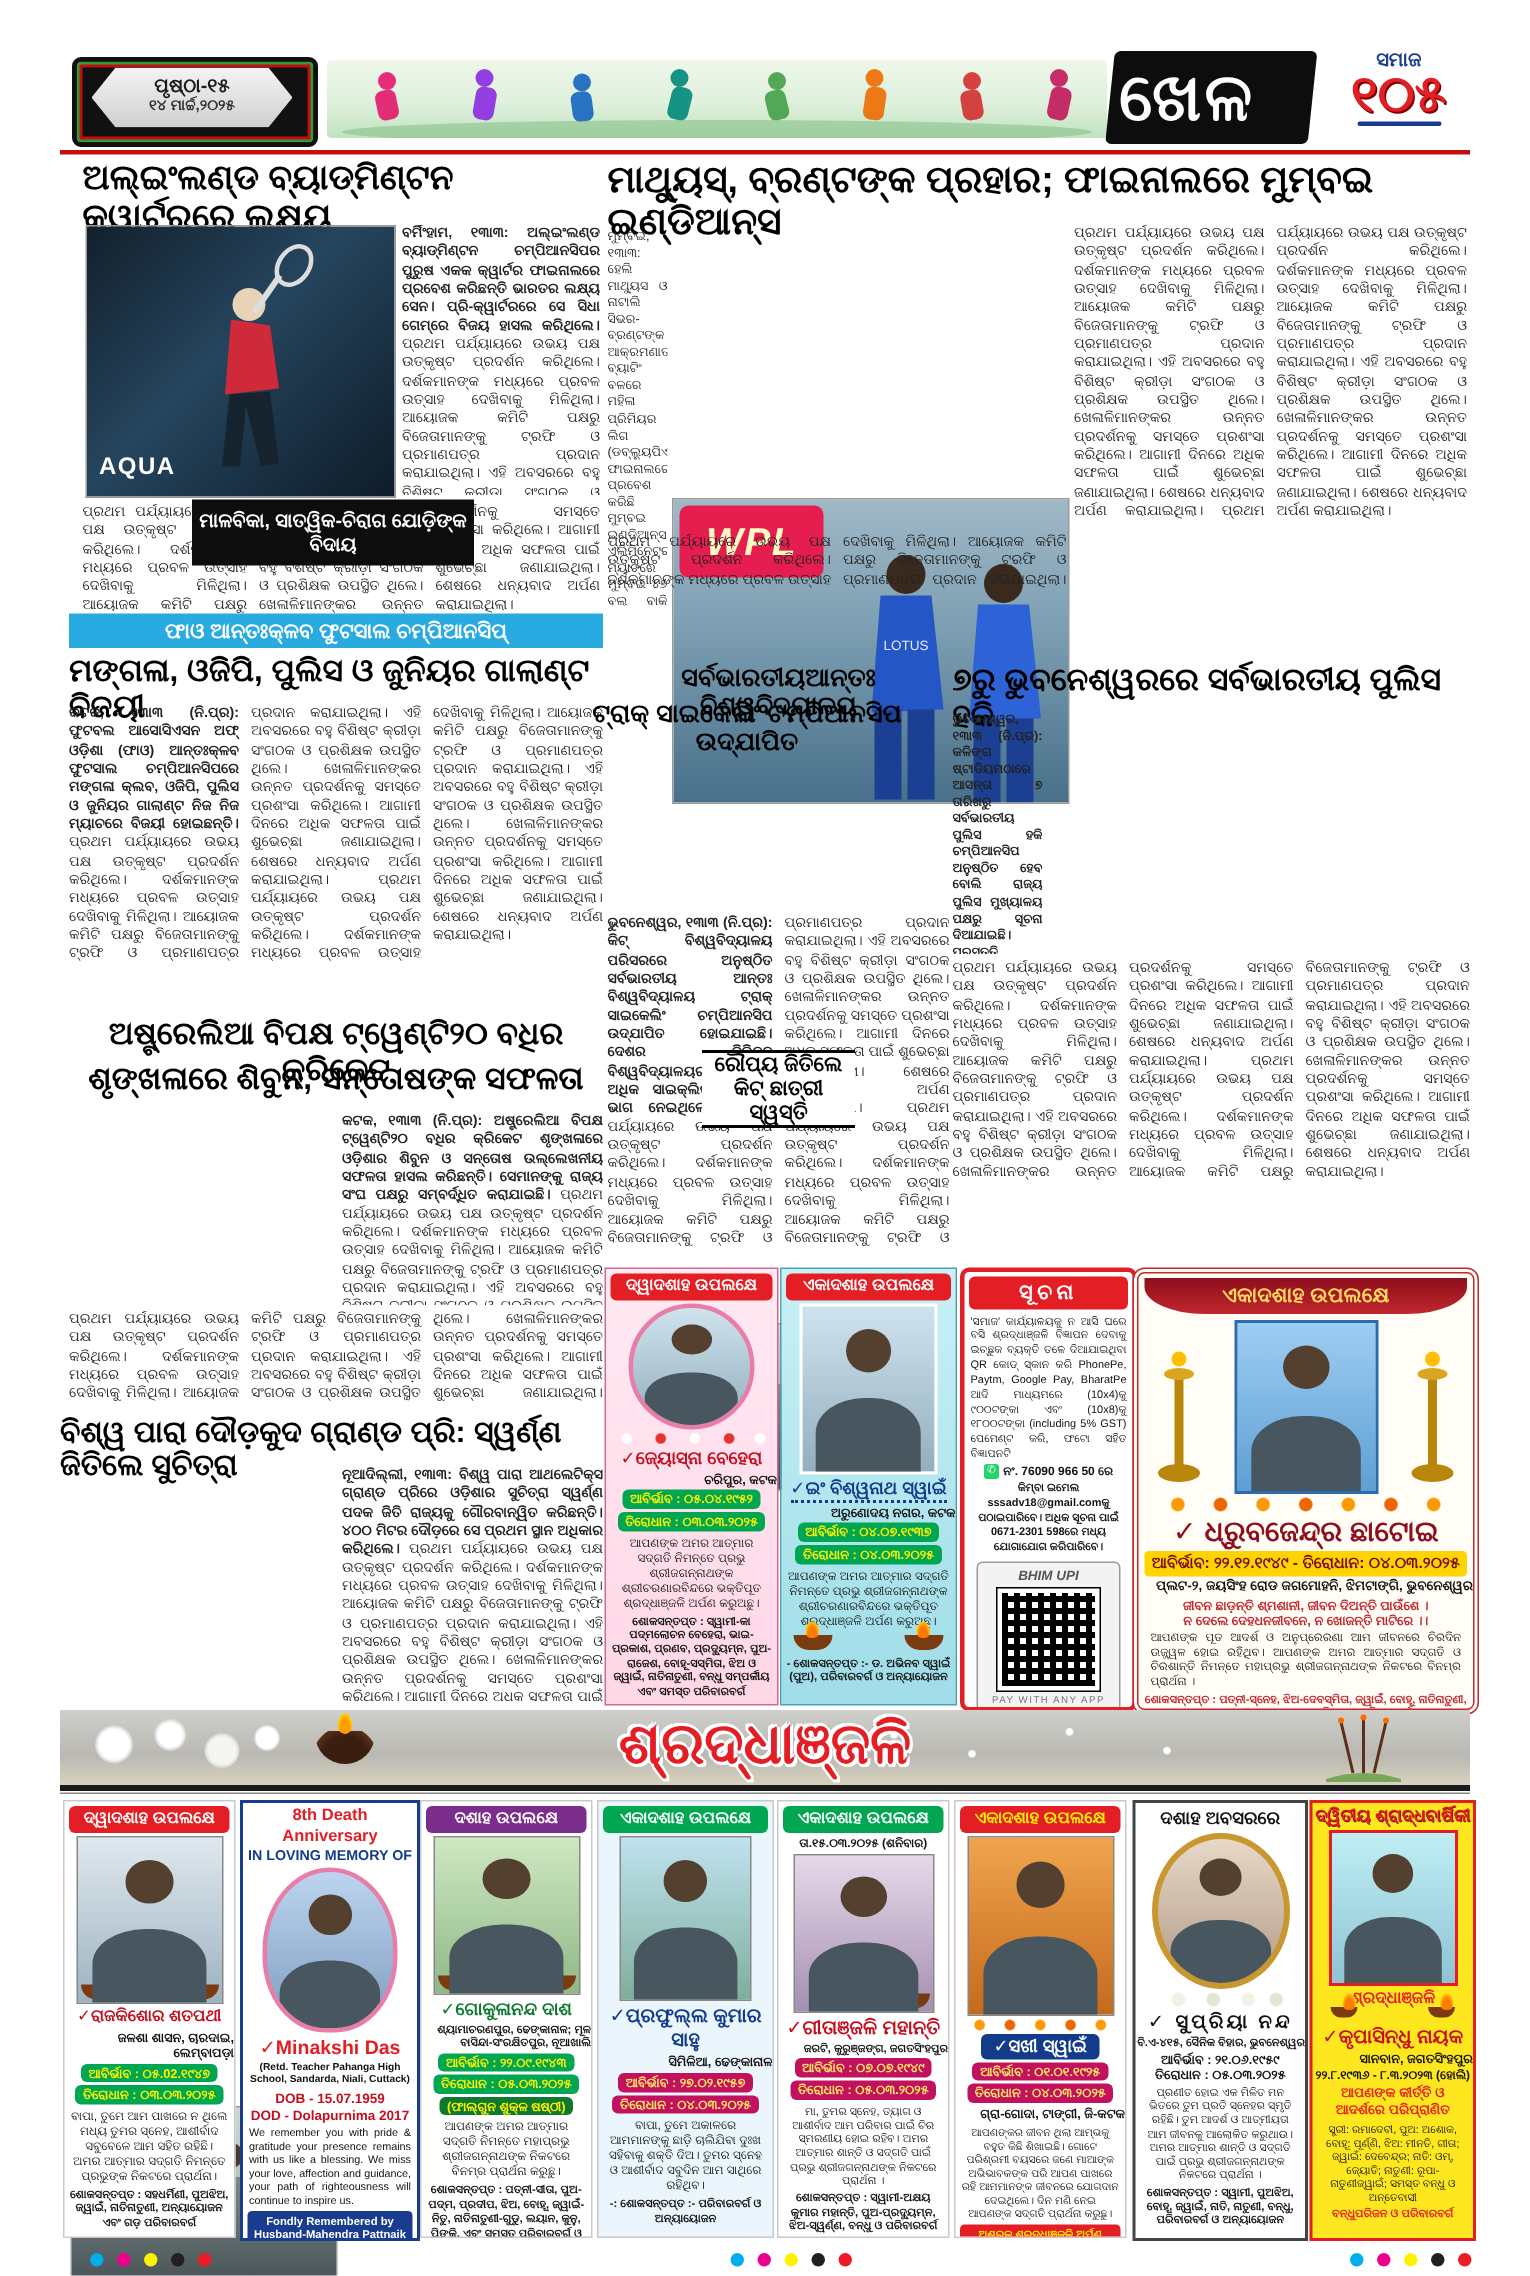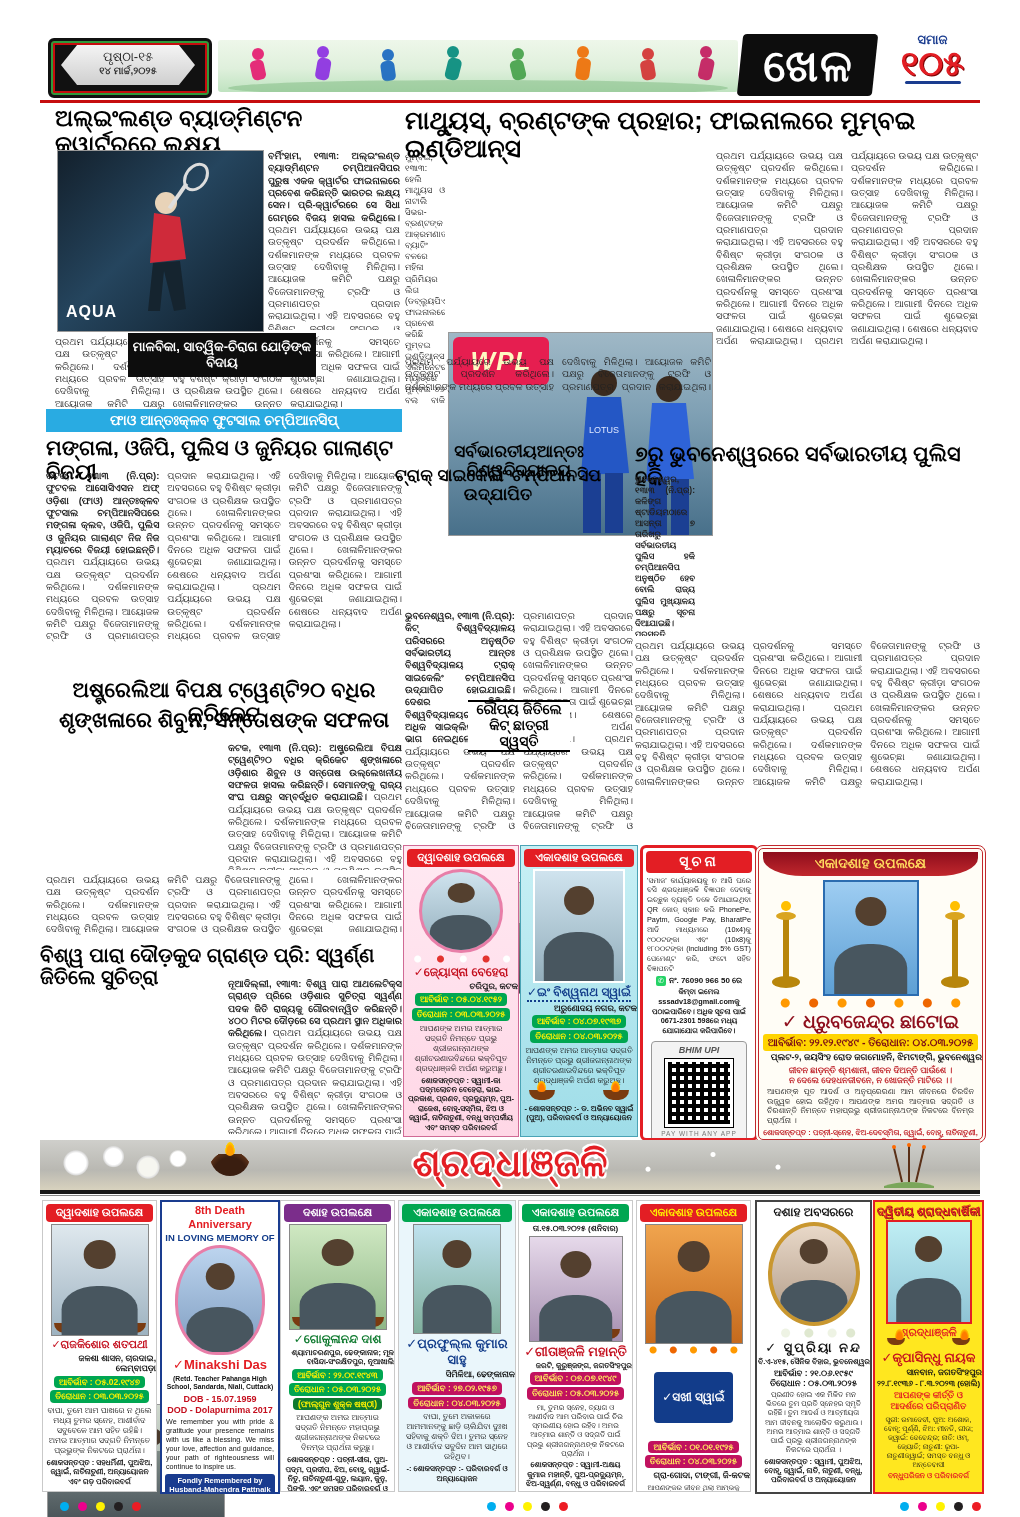--- a/index.html
+++ b/index.html
@@ -38,21 +38,21 @@
   .dot{width:9px;height:9px;border-radius:50%;display:inline-block;}
 </style>
 </head>
 <body>
 
 <div class="abs" style="left:0;top:0;width:1020px;height:1517px;">
 
   <div class="abs" style="left:40px;top:32px;width:940px;height:66px;">
     <div class="abs" style="left:8px;top:6px;width:158px;height:54px;background:#111;border:3px solid #111;border-radius:6px;box-shadow:inset 0 0 0 2px #2e9b3c, inset 0 0 0 4px #c60d0e;">
       <div class="abs" style="left:10px;top:4px;width:134px;height:40px;background:linear-gradient(180deg,#f4f4f4,#cfcfcf);clip-path:polygon(12% 0,88% 0,100% 50%,88% 100%,12% 100%,0 50%);text-align:center;">
-        <div style="font-weight:normal;font-size:13px;margin-top:4px;color:#1a1a1a;">ପୃଷ୍ଠା-୧୫</div>
+        <div style="font-weight:bold;font-size:13px;margin-top:4px;color:#1a1a1a;">ପୃଷ୍ଠା-୧୫</div>
         <div style="font-size:10px;font-weight:bold;color:#333;">୧୪ ମାର୍ଚ୍ଚ,୨୦୨୫</div>
       </div>
     </div>
     <div class="abs" style="left:178px;top:8px;width:520px;height:52px;overflow:hidden;border-radius:3px;background:linear-gradient(180deg,#eef7ea 0%,#dff0dc 55%,#bfe3c0 100%);">
       <svg width="520" height="52" viewBox="0 0 520 52">
         <g opacity="0.9">
           <circle cx="40" cy="14" r="6" fill="#e5186e"></circle>
             <rect x="33" y="20" width="14" height="20" rx="5" fill="#e5186e" transform="rotate(-12 40 30)"></rect>
           <circle cx="105" cy="12" r="6" fill="#8a2be2"></circle>
             <rect x="98" y="18" width="14" height="22" rx="5" fill="#8a2be2" transform="rotate(10 105 30)"></rect>
@@ -66,21 +66,21 @@
             <rect x="358" y="18" width="14" height="22" rx="5" fill="#ef6c00" transform="rotate(8 365 30)"></rect>
           <circle cx="430" cy="14" r="6" fill="#d32f2f"></circle>
             <rect x="423" y="20" width="14" height="20" rx="5" fill="#d32f2f" transform="rotate(-10 430 30)"></rect>
           <circle cx="488" cy="12" r="6" fill="#c2185b"></circle>
             <rect x="481" y="18" width="14" height="22" rx="5" fill="#c2185b" transform="rotate(12 488 30)"></rect>
           <ellipse cx="260" cy="48" rx="250" ry="8" fill="#7cb87e" opacity="0.55"></ellipse>
         </g>
       </svg>
     </div>
     <div class="abs" style="left:700px;top:2px;width:135px;height:62px;background:#0d0d0d;transform:skewX(-6deg);border-radius:4px;"></div>
-    <div class="abs" style="left:706px;top:6px;width:125px;height:56px;color:#fff;font-weight:bold;font-size:44px;text-align:center;line-height:56px;letter-spacing:2px;">ଖେଳ</div>
+    <div class="abs" style="left:706px;top:6px;width:125px;height:56px;color:#fff;font-weight:bold;font-size:44px;text-align:left;line-height:56px;letter-spacing:2px;">ଖେଳ</div>
     <div class="abs" style="left:845px;top:0px;width:95px;height:66px;text-align:center;">
       <div style="font-size:13px;font-weight:bold;color:#1a3c8f;">ସମାଜ</div>
       <div style="font-size:34px;font-weight:bold;color:#e31e24;line-height:0.9;text-shadow:1px 1px 0 #7a0000;">୧୦୫</div>
       <div style="width:56px;height:3px;background:#1a3c8f;margin:2px auto 0;border-radius:2px;"></div>
     </div>
   </div>
   <div class="abs rule-red" style="left:40px;top:100px;width:940px;height:3px;"></div>
 
   <div class="abs hl" style="left:55px;top:106px;width:345px;height:36px;font-size:23px;">ଅଲ୍‌ଇଂଲଣ୍ଡ ବ୍ୟାଡ୍‌ମିଣ୍ଟନ କ୍ୱାର୍ଟରରେ ଲକ୍ଷ୍ୟ</div>
   <div class="abs photo" style="left:57px;top:150px;width:205px;height:180px;background:linear-gradient(135deg,#13202c 0%,#25455e 45%,#0e1c28 100%);">
@@ -358,21 +358,21 @@
     <span class="chip crimson">ଆବିର୍ଭାବ : ୦୭.୦୭.୧୯୪୯</span>
     <span class="chip crimson">ତିରୋଧାନ : ୦୫.୦୩.୨୦୨୫</span>
     <div class="obit-msg" style="font-size:7.4px;">ମା, ତୁମର ସ୍ନେହ, ତ୍ୟାଗ ଓ ଆଶୀର୍ବାଦ ଆମ ପରିବାର ପାଇଁ ଚିର ସ୍ମରଣୀୟ ହୋଇ ରହିବ। ଅମର ଆତ୍ମାର ଶାନ୍ତି ଓ ସଦ୍ଗତି ପାଇଁ ପ୍ରଭୁ ଶ୍ରୀଜଗନ୍ନାଥଙ୍କ ନିକଟରେ ପ୍ରାର୍ଥନା ।</div>
     <div class="obit-family">ଶୋକସନ୍ତପ୍ତ : ସ୍ୱାମୀ-ଅକ୍ଷୟ କୁମାର ମହାନ୍ତି, ପୁଅ-ପ୍ରଦ୍ୟୁମ୍ନ, ଝିଅ-ସ୍ୱର୍ଣ୍ଣ, ବନ୍ଧୁ ଓ ପରିବାରବର୍ଗ</div>
   </div>
 
   <div class="abs obit" style="left:636px;top:1200px;width:113px;height:290px;">
     <div class="obit-head" style="color:#fff200;">ଏକାଦଶାହ ଉପଲକ୍ଷେ</div>
     <div class="portrait sil" style="width:96px;height:118px;background:linear-gradient(180deg,#f0a44e,#c56a1d);"></div>
     <div style="height:8px;margin:0 6px;background:radial-gradient(circle 4px at 10% 50%,#f90 0 3px,transparent 4px),radial-gradient(circle 4px at 30% 50%,#e60 0 3px,transparent 4px),radial-gradient(circle 4px at 50% 50%,#f90 0 3px,transparent 4px),radial-gradient(circle 4px at 70% 50%,#e60 0 3px,transparent 4px),radial-gradient(circle 4px at 90% 50%,#f90 0 3px,transparent 4px);"></div>
-    <div class="obit-name" style="background:#123c8a;color:#fff;width:max-content;max-width:94%;margin:18px auto;padding:18px 8px;border-radius:4px;font-size:12px;">✓ସଖୀ ସ୍ୱାଇଁ</div>
+    <div class="obit-name" style="background:#123c8a;color:#fff;width:max-content;max-width:94%;margin:2px auto;padding:1px 8px;border-radius:4px;font-size:12px;">✓ସଖୀ ସ୍ୱାଇଁ</div>
     <span class="chip crimson">ଆବିର୍ଭାବ : ୦୧.୦୧.୧୯୨୫</span>
     <span class="chip crimson">ତିରୋଧାନ : ୦୪.୦୩.୨୦୨୫</span>
     <div class="obit-place">ଗ୍ରା-ଗୋଦା, ଟାଙ୍ଗୀ, ଜି-କଟକ</div>
     <div class="obit-msg" style="font-size:7.2px;">ଆପଣଙ୍କର ଜୀବନ ଥିଲା ଆମ୍ଭକୁ ବହୁତ କିଛି ଶିଖାଇଛି। ଗୋଟେ ପରିଶ୍ରମୀ ବୟସରେ ଜଣେ ମାଆଙ୍କ ଅଭିଭାବକଙ୍କ ପରି ଆପଣ ପାଖରେ ରହି ଆମମାନଙ୍କ ଜୀବନରେ ଯୋଗଦାନ ଦେଇଥିଲେ। ଦିନ ମଣି ନେଇ ଆପଣଙ୍କ ସଦ୍ଗତି ପ୍ରାର୍ଥନା କରୁଛୁ।</div>
     <div class="obit-family" style="background:#e31e24;color:#fff200;margin:2px 3px;border-radius:3px;padding:2px;">ଅଶ୍ରୁଳ ଶ୍ରଦ୍ଧାଞ୍ଜଳି ଅର୍ପଣ କରୁଅଛୁ-ପରିବାରବର୍ଗ, ସ୍ୱାମୀ, ପୁଅ, ବୋହୂ, ନାତି, ନାତୁଣୀ, ଅନ୍ୟାୟୋଜନ ଓ ସମସ୍ତ ଗ୍ରାମବାସୀ</div>
   </div>
 
   <div class="abs obit" style="left:755px;top:1200px;width:113px;height:290px;border:2px solid #444;">
     <div style="font-weight:bold;font-size:12px;margin-top:3px;">ଦଶାହ ଅବସରରେ</div>
     <div class="portrait sil" style="width:84px;height:96px;border-radius:50%;border:4px solid #c9972f;background:linear-gradient(180deg,#e8d8c8,#b09a86);"></div>

